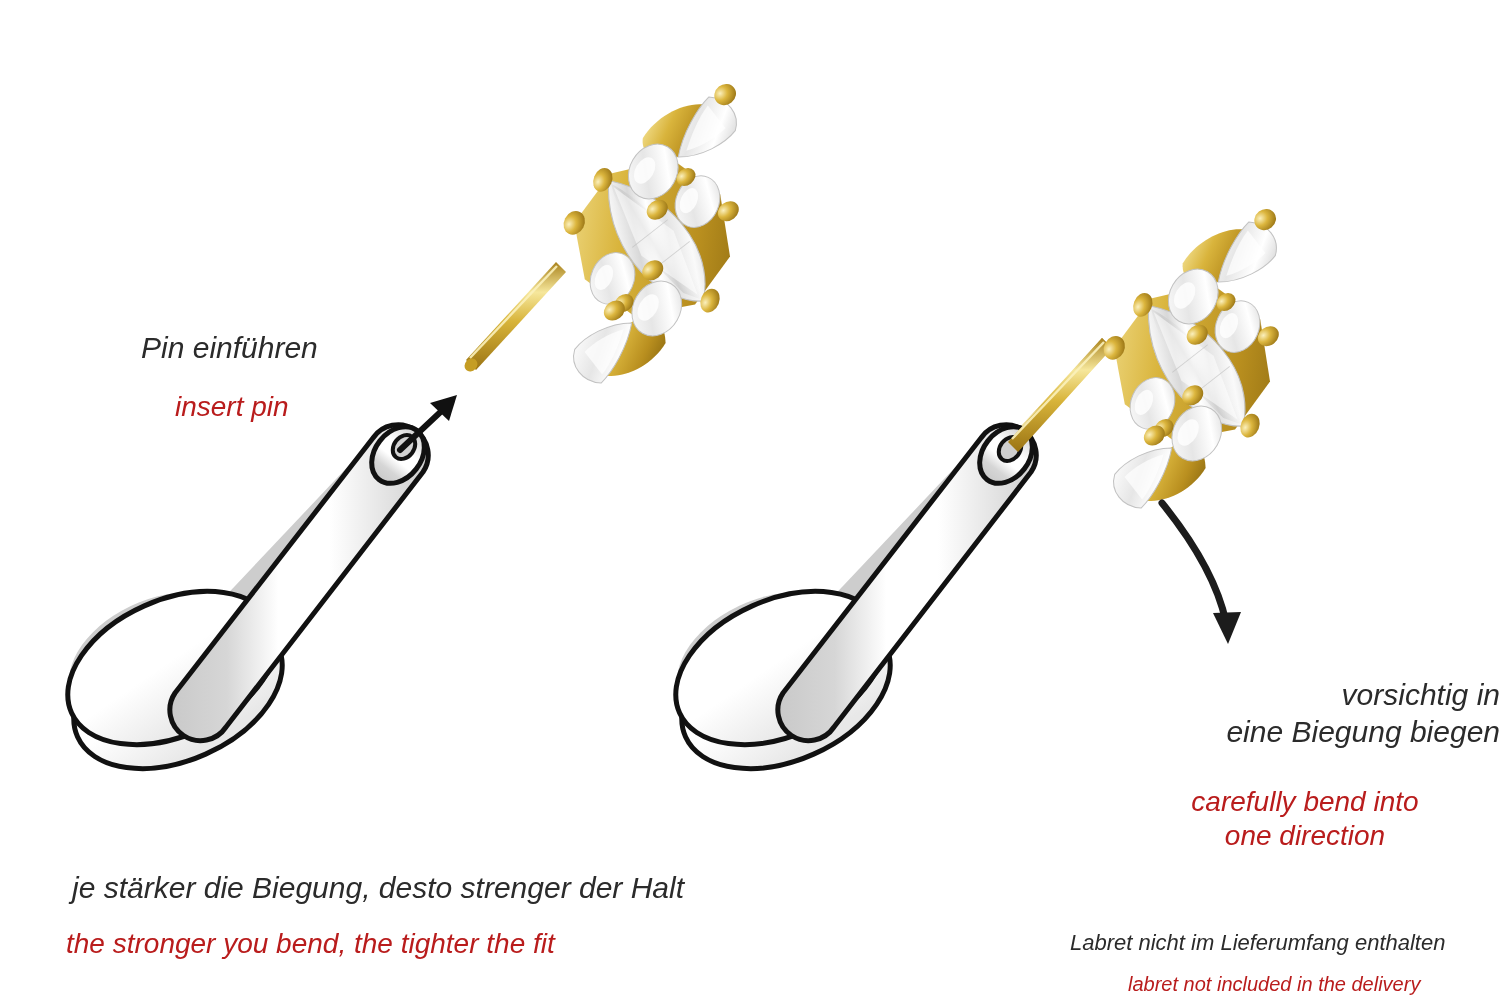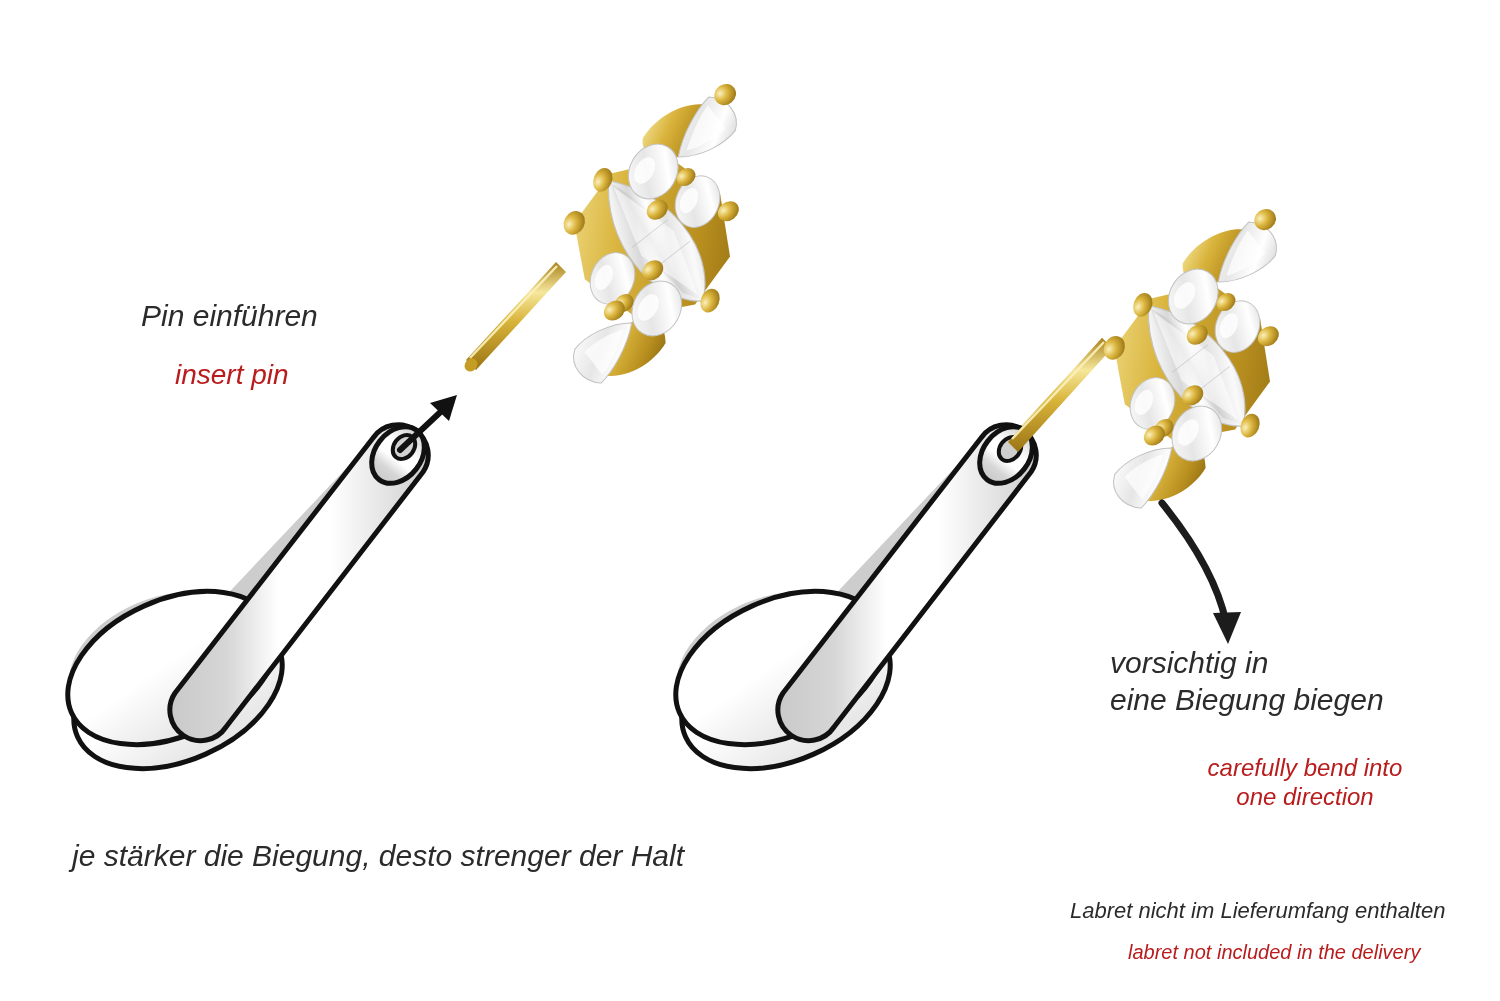--- a/index.html
+++ b/index.html
@@ -13,36 +13,37 @@
     height: 1001px;
     background: #ffffff;
     overflow: hidden;
     font-family: "Liberation Sans", sans-serif;
   }
   .txt {
     position: absolute;
     font-style: italic;
     white-space: pre;
     line-height: 1.22;
+    margin-top: 32px;
   }
   .txt-de {
     color: #2b2b2b;
     font-weight: 400;
   }
   .txt-en {
     color: #b91c1c;
     font-weight: 400;
   }
 
   
   #label-insert-de   { left: 141px; top: 298px;  font-size: 30px; }
   #label-insert-en   { left: 175px; top: 358px;  font-size: 28px; }
 
-  #label-bend-de     { left: 1110px; top: 645px; font-size: 30px; width: 390px; text-align: left; font-style: italic; }
-  #label-bend-en     { left: 1110px; top: 753px; font-size: 24px; width: 390px; text-align: center; }
+  #label-bend-de     { left: 1110px; top: 645px; font-size: 30px; width: 390px; text-align: right; font-style: italic; }
+  #label-bend-en     { left: 1110px; top: 753px; font-size: 28px; width: 390px; text-align: center; }
 
   #label-fit-de      { left: 72px;  top: 838px;  font-size: 30px; text-align: right; }
   #label-fit-en      { left: 66px;  top: 895px;  font-size: 28px; }
 
   #label-disclaim-de { left: 1070px; top: 898px; font-size: 22px; }
   #label-disclaim-en { left: 1128px; top: 940px; font-size: 20px; }
 
   svg.layer {
     position: absolute;
     left: 0;
@@ -232,17 +233,18 @@
   </svg>
 
   <div class="txt txt-de" id="label-insert-de">Pin einführen</div>
   <div class="txt txt-en" id="label-insert-en">insert pin</div>
 
   <div class="txt txt-de" id="label-bend-de"><span>vorsichtig in</span><br><span>eine Biegung biegen</span></div>
 
   <div class="txt txt-en" id="label-bend-en"><span>carefully bend into</span><br><span>one direction</span></div>
 
   <div class="txt txt-de" id="label-fit-de">je stärker die Biegung, desto strenger der Halt</div>
+  <div class="txt txt-en" id="label-fit-en">the stronger you bend, the tighter the fit</div>
 
   <div class="txt txt-en" id="label-disclaim-en">labret not included in the delivery</div>
   <div class="txt txt-de" id="label-disclaim-de">Labret nicht im Lieferumfang enthalten</div>
 
 </div>
 
 </body></html>

